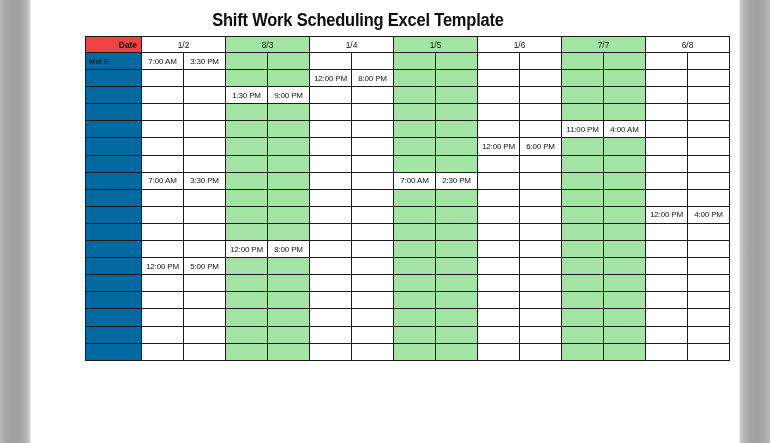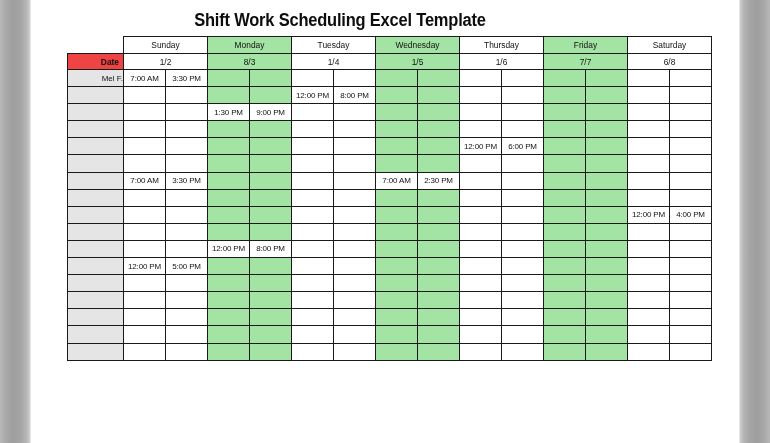--- a/index.html
+++ b/index.html
@@ -38,21 +38,21 @@
     right: 0;
     width: 31px;
     background: linear-gradient(to left,
         #b9b9b9 0%, #a9a9a9 18%, #9e9e9e 42%,
         #a5a5a5 66%, #b5b5b5 85%, #cfcfcf 97%, #ffffff 100%);
   }
 
   
   #content {
     position: absolute;
-    left: 20px;
+    left: 38px;
     top: 0;
     width: 709px;
     height: 312px;
   }
 
   #doc-title {
     position: absolute;
     left: 0;
     top: 10px;
     width: 640px;
@@ -82,22 +82,22 @@
     height: 15.6px;
     padding: 0;
     text-align: center;
     vertical-align: middle;
     background: #ffffff;
     white-space: nowrap;
     overflow: hidden;
   }
   #sheet td.name-col {
     width: 48px;
-    background: #e5e5e5;
-    text-align: right;
+    background: #0369a1;
+    text-align: left;
     padding-left: 3px;
     font-size: 8px;
   }
   #sheet td.tcell {
     width: 41px;
   }
   #sheet td.green {
     background: #a3e3a3;
   }
   #sheet td.blank-corner {
@@ -139,30 +139,20 @@
 
   <div class="edge-shade left"></div>
   <div class="edge-shade right"></div>
 
   <div id="content">
 
     <div id="doc-title">Shift Work Scheduling Excel Template</div>
 
     <table id="sheet">
       <tbody id="sheet-body">
-          <tr class="r-day">
-            <td class="blank-corner"></td>
-            <td class="tcell" colspan="2">Sunday</td>
-            <td class="tcell green" colspan="2">Monday</td>
-            <td class="tcell" colspan="2">Tuesday</td>
-            <td class="tcell green" colspan="2">Wednesday</td>
-            <td class="tcell" colspan="2">Thursday</td>
-            <td class="tcell green" colspan="2">Friday</td>
-            <td class="tcell" colspan="2">Saturday</td>
-          </tr>
           <tr class="r-date">
             <td class="name-col date-label">Date</td>
             <td class="tcell" colspan="2">1/2</td>
             <td class="tcell green" colspan="2">8/3</td>
             <td class="tcell" colspan="2">1/4</td>
             <td class="tcell green" colspan="2">1/5</td>
             <td class="tcell" colspan="2">1/6</td>
             <td class="tcell green" colspan="2">7/7</td>
             <td class="tcell" colspan="2">6/8</td>
           </tr>
@@ -237,20 +227,37 @@
           <tr class="r-data">
             <td class="name-col"></td>
             <td class="tcell"></td>
             <td class="tcell"></td>
             <td class="tcell green"></td>
             <td class="tcell green"></td>
             <td class="tcell"></td>
             <td class="tcell"></td>
             <td class="tcell green"></td>
             <td class="tcell green"></td>
+            <td class="tcell"></td>
+            <td class="tcell"></td>
+            <td class="tcell">11:00 PM</td>
+            <td class="tcell">4:00 AM</td>
+            <td class="tcell"></td>
+            <td class="tcell"></td>
+          </tr>
+          <tr class="r-data">
+            <td class="name-col"></td>
+            <td class="tcell"></td>
+            <td class="tcell"></td>
+            <td class="tcell green"></td>
+            <td class="tcell green"></td>
+            <td class="tcell"></td>
+            <td class="tcell"></td>
+            <td class="tcell green"></td>
+            <td class="tcell green"></td>
             <td class="tcell">12:00 PM</td>
             <td class="tcell">6:00 PM</td>
             <td class="tcell green"></td>
             <td class="tcell green"></td>
             <td class="tcell"></td>
             <td class="tcell"></td>
           </tr>
           <tr class="r-data">
             <td class="name-col"></td>
             <td class="tcell"></td>

